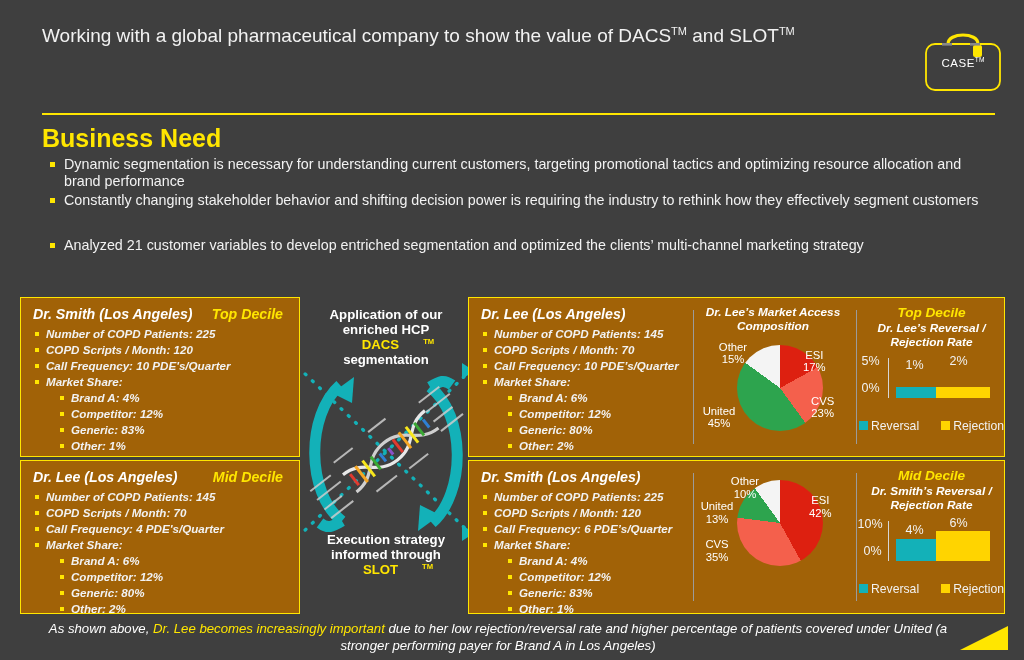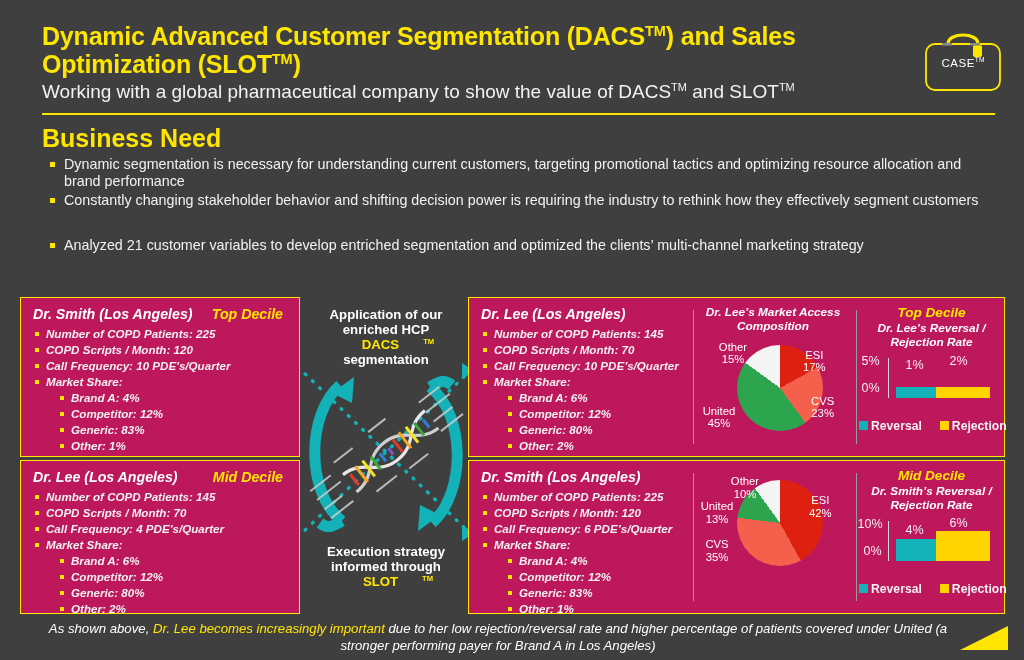--- a/index.html
+++ b/index.html
@@ -35,21 +35,21 @@
   .bullets { margin-top: 3px; }
   .bullet { position: relative; padding-left: 22px; color: #f2f2f2; font-size: 14.3px; line-height: 1.22; margin-bottom: 1px; }
   .bullet:before {
     content: ""; position: absolute; left: 8px; top: 6px;
     width: 5px; height: 5px; background: #ffe600;
   }
   #business-need { position: absolute; left: 42px; top: 124px; width: 950px; }
   #value-delivered { position: absolute; left: 42px; top: 234px; width: 950px; }
 
   
-  .panel { position: absolute; border: 1.4px solid #ffe600; background: #be185d; }
+  .panel { position: absolute; border: 1.4px solid #ffe600; background: #a16207; }
   #panel-left-top    { left: 20px;  top: 297px; width: 280px; height: 160px; }
   #panel-left-bottom { left: 20px;  top: 460px; width: 280px; height: 154px; }
   #panel-right-top   { left: 468px; top: 297px; width: 537px; height: 160px; }
   #panel-right-bottom{ left: 468px; top: 460px; width: 537px; height: 154px; }
 
   .card-pad { padding: 8px 10px 0 12px; }
   .card-title { font-style: italic; font-weight: bold; font-size: 14.2px; color: #ffffff; }
   .card-title .decile { color: #ffe600; }
   .card-title-row { display: flex; align-items: baseline; }
   .card-title-row .decile { margin-left: auto; padding-right: 6px; }
@@ -62,58 +62,54 @@
   .card-list { margin-top: 4px; }
 
   
   .vdiv { position: absolute; top: 12px; bottom: 12px; width: 1px; background: #9b9b9b; }
 
   
   #center-graphic { position: absolute; left: 302px; top: 297px; width: 168px; height: 317px; }
   .ctr-text { position: absolute; left: 0; width: 168px; text-align: center;
               font-weight: bold; font-size: 13.2px; color: #ffffff; line-height: 1.12; }
   #ctr-text-top { top: 11px; }
-  #ctr-text-bottom { top: 248px; }
+  #ctr-text-bottom { top: 236px; }
   .ctr-text .hl { color: #ffe600; padding-left: 24px; }
 
   
   .chart-title { text-align: center; font-style: italic; font-weight: bold;
                  font-size: 11.8px; color: #ffffff; line-height: 1.18; }
   .pie-wrap { position: relative; width: 160px; height: 118px; margin: 3px auto 0; }
   .pie { position: absolute; left: 42px; top: 8px; width: 86px; height: 86px; border-radius: 50%; }
   .pie-lbl { position: absolute; text-align: center; font-size: 11.3px; color: #ffffff; line-height: 1.12; }
 
   
   .decile-head { text-align: center; font-style: italic; font-weight: bold; font-size: 13.6px; color: #ffe600; }
   .bar-area { position: relative; width: 140px; height: 62px; margin: 4px auto 0; }
   .axis-line { position: absolute; left: 26px; top: 4px; width: 1.6px; height: 40px; background: #d6d6d6; }
   .ax-lbl { position: absolute; font-size: 12.5px; color: #f2f2f2; }
   .bar { position: absolute; bottom: 18px; height: 11px; }
   .bar.tall { height: 22px; }
   .val-lbl { position: absolute; font-size: 12.5px; color: #f2f2f2; }
-  .legend { display: flex; justify-content: flex-start; gap: 18px; margin-top: 3px; font-weight: bold; }
+  .legend { display: flex; justify-content: space-between; gap: 9px; margin-top: 3px; }
   .legend-item { display: flex; align-items: center; font-size: 12.2px; color: #f2f2f2; }
   .swatch { width: 9px; height: 9px; margin-right: 3px; }
 
   
   #footer { position: absolute; left: 48px; top: 620px; width: 900px; text-align: center;
             font-style: italic; font-weight: normal; font-size: 13.2px; color: #ffffff; line-height: 1.3; }
   #footer .hl { color: #ffe600; }
   #corner-mark { position: absolute; right: 14px; bottom: 10px; width: 52px; height: 26px; }
 </style>
 </head>
 <body>
 
 <div class="slide">
 
   <div class="header">
-    <div class="title">
-      <span>Dynamic Advanced Customer Segmentation (DACS</span><sup class="tm">TM</sup><span>) and Sales</span><br>
-      <span>Optimization (SLOT</span><sup class="tm">TM</sup><span>)</span>
-    </div>
     <div class="subtitle">
       <span>Working with a global pharmaceutical company to show the value of DACS</span><sup class="tm">TM</sup><span> and SLOT</span><sup class="tm">TM</sup>
     </div>
   </div>
 
   <div class="case-icon">
     <svg width="86" height="72" viewBox="0 0 86 72">
       <path d="M28 20 C28 8, 58 8, 58 20 L58 26" fill="none" stroke="#ffe600" stroke-width="3.2"></path>
       <rect x="6" y="20" width="74" height="46" rx="9" ry="9" fill="none" stroke="#ffe600" stroke-width="1.8"></rect>
       <rect x="53" y="21" width="9" height="12" rx="2" fill="#ffe600"></rect>

